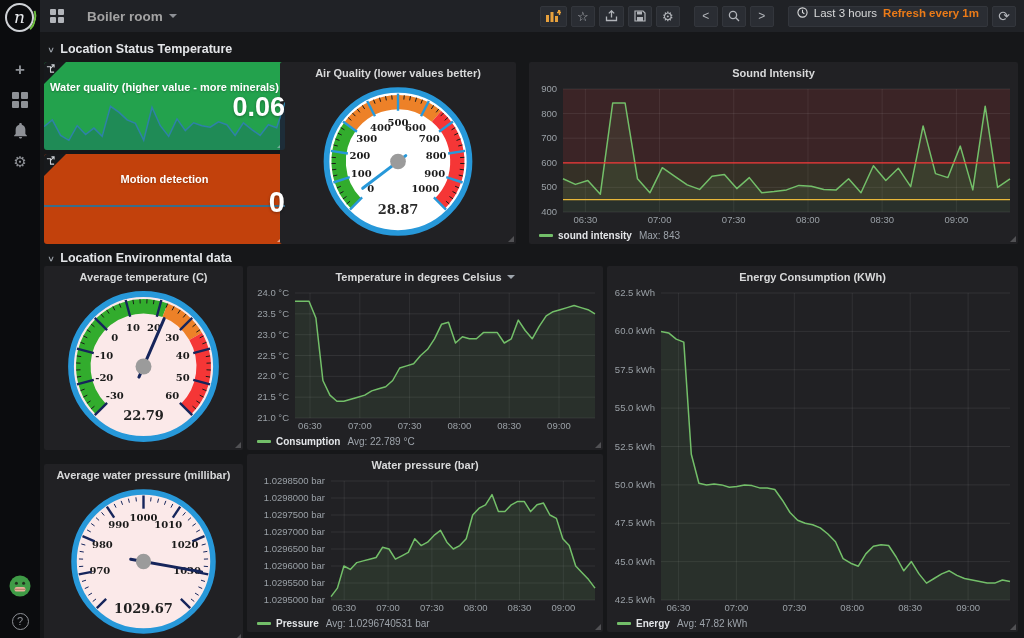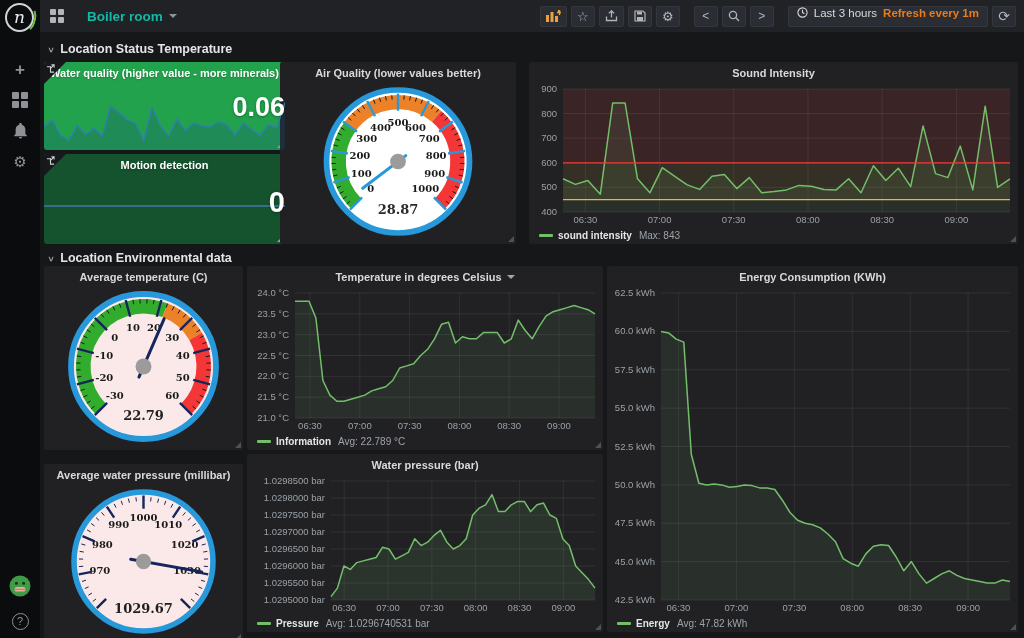--- a/index.html
+++ b/index.html
@@ -19,21 +19,21 @@
   .plus-glyph{font-size:17px;font-weight:bold;line-height:1;}
   .gridglyph{display:grid;grid-template-columns:7px 7px;grid-template-rows:7px 7px;gap:2px;}
   .gridglyph i{background:#8e9196;border-radius:1px;}
   .side-bottom{position:absolute;left:0;bottom:8px;width:40px;display:flex;flex-direction:column;align-items:center;gap:12px;}
   .help-circ{width:17px;height:17px;border-radius:50%;border:1.5px solid #8e9196;color:#8e9196;
              font-size:11px;line-height:15px;text-align:center;cursor:pointer;}
   
   .nav{position:absolute;left:40px;top:0;width:984px;height:32px;background:#202226;
        display:flex;align-items:center;padding:0 8px 0 10px;}
   .nav-title-grid{margin-right:10px;cursor:pointer;}
-  .nav-title{font-size:13.5px;font-weight:bold;color:#14b8a6;cursor:pointer;padding-left:13px;}
+  .nav-title{font-size:13.5px;font-weight:bold;color:#a3a3a3;cursor:pointer;padding-left:13px;}
   .caret-down{display:inline-block;width:0;height:0;border-left:4px solid transparent;border-right:4px solid transparent;
               border-top:4px solid #8e9196;margin-left:6px;vertical-align:middle;}
   .nav-right{margin-left:auto;display:flex;align-items:center;gap:4px;}
   .nbtn{height:21px;min-width:24px;background:#2a2d33;border:1px solid #33363c;border-radius:2px;color:#b2b5ba;
         display:flex;align-items:center;justify-content:center;font-size:12px;cursor:pointer;padding:0 5px;font-family:inherit;}
   .nbtn svg{display:block;}
   .nav-sep{width:6px;}
   .timepicker{height:21px;background:#2a2d33;border:1px solid #33363c;border-radius:2px;display:flex;
               align-items:flex-start;gap:6px;padding:0 8px;cursor:pointer;font-size:11.5px;}
   .tp-range{color:#d8d9da;}
@@ -51,21 +51,21 @@
   .chart-body{position:absolute;left:0;right:0;top:21px;bottom:17px;cursor:crosshair;}
   .legend{position:absolute;left:10px;bottom:2px;height:14px;display:flex;align-items:center;font-size:10px;}
   .swatch{width:14px;height:3px;border-radius:1px;background:#73bf69;margin-right:5px;}
   .lname{color:#e3e5e8;font-weight:bold;}
   .lstat{color:#9da3aa;margin-left:7px;}
   
   .stat-panel{position:absolute;border-radius:3px;overflow:hidden;}
   .stat-panel::after{content:'';position:absolute;right:2px;bottom:2px;width:0;height:0;
                 border-bottom:6px solid rgba(255,255,255,0.5);border-left:6px solid transparent;}
   .stat-title{position:relative;z-index:2;text-align:center;font-size:11px;font-weight:bold;color:#fff;
-              padding-top:5px;text-shadow:0 1px 2px rgba(0,0,0,0.25);}
+              padding-top:19px;text-shadow:0 1px 2px rgba(0,0,0,0.25);}
   .stat-value{position:absolute;z-index:2;left:0;right:0;text-align:right;font-weight:bold;color:#fff;
               text-shadow:0 1px 3px rgba(0,0,0,0.35);}
   .spark-host{position:absolute;left:0;right:0;bottom:0;z-index:1;}
   .corner-link{position:absolute;left:0;top:0;width:0;height:0;border-top:22px solid #17191c;
                border-right:22px solid transparent;z-index:3;cursor:pointer;}
   .corner-link svg{position:absolute;left:2px;top:-20px;}
   .motion-line{position:absolute;left:0;right:0;top:57%;height:2px;background:#3a6d8a;z-index:1;}
   .gauge-body{position:absolute;left:0;right:0;top:21px;bottom:4px;}
 </style>
 </head>
@@ -183,21 +183,21 @@
         </svg>
     </div>
     <div class="stat-title">Water quality (higher value - more minerals)</div>
     <div class="spark-host" style="height:62%;"><svg width="241" height="55">
           <path d="M0,55 L0.0,31.7 L8.3,24.9 L16.6,40.4 L24.9,45.3 L33.2,30.7 L41.6,39.5 L49.9,33.1 L58.2,41.4 L66.5,11.3 L74.8,17.1 L83.1,24.9 L91.4,28.3 L99.7,45.3 L108.0,12.3 L116.3,30.7 L124.7,41.4 L133.0,23.9 L141.3,35.6 L149.6,27.8 L157.9,30.7 L166.2,32.2 L174.5,26.8 L182.8,29.7 L191.1,40.4 L199.4,27.8 L207.8,34.6 L216.1,40.4 L224.4,29.7 L232.7,32.7 L241.0,7.4 L241,55 Z" fill="rgba(20,80,110,0.28)"></path>
           <polyline points="0.0,31.7 8.3,24.9 16.6,40.4 24.9,45.3 33.2,30.7 41.6,39.5 49.9,33.1 58.2,41.4 66.5,11.3 74.8,17.1 83.1,24.9 91.4,28.3 99.7,45.3 108.0,12.3 116.3,30.7 124.7,41.4 133.0,23.9 141.3,35.6 149.6,27.8 157.9,30.7 166.2,32.2 174.5,26.8 182.8,29.7 191.1,40.4 199.4,27.8 207.8,34.6 216.1,40.4 224.4,29.7 232.7,32.7 241.0,7.4 " fill="none" stroke="#2e81a8" stroke-width="1.5"></polyline>
         </svg></div>
     <div class="stat-value" style="top:30px;font-size:27px;">0.06</div>
   </section>
 
-  <section class="stat-panel" style="left:44px;top:154px;width:241px;height:90px;background:#14532d;">
+  <section class="stat-panel" style="left:44px;top:154px;width:241px;height:90px;background:#c2410c;">
     <div class="corner-link">
       <svg width="9" height="9" viewBox="0 0 10 10">
           <path d="M1 3h4v6H9M6 1h3v3M9 1L4.5 5.5" fill="none" stroke="#cfd2d6" stroke-width="1.2"></path>
         </svg>
     </div>
     <div class="stat-title">Motion detection</div>
     <div class="motion-line"></div>
     <div class="stat-value" style="top:32px;font-size:29px;">0</div>
   </section>
 
@@ -416,21 +416,21 @@
           <text x="212.39999999999998" y="142" text-anchor="middle" fill="#9aa0a6" font-size="9.5px" font-family="Liberation Sans, sans-serif">08:00</text>
           <line x1="262.2" x2="262.2" y1="6" y2="131" stroke="rgba(255,255,255,0.07)" stroke-width="1"></line>
           <text x="262.2" y="142" text-anchor="middle" fill="#9aa0a6" font-size="9.5px" font-family="Liberation Sans, sans-serif">08:30</text>
           <line x1="311.99999999999994" x2="311.99999999999994" y1="6" y2="131" stroke="rgba(255,255,255,0.07)" stroke-width="1"></line>
           <text x="311.99999999999994" y="142" text-anchor="middle" fill="#9aa0a6" font-size="9.5px" font-family="Liberation Sans, sans-serif">09:00</text>
           <path d="M48,131 L48.0,14.3 L55.0,14.3 L62.0,14.3 L68.9,31.0 L75.9,93.5 L82.9,108.1 L89.9,114.3 L96.8,114.3 L103.8,112.3 L110.8,110.2 L117.8,108.1 L124.7,103.9 L131.7,101.8 L138.7,99.8 L145.7,93.5 L152.7,81.0 L159.6,78.9 L166.6,76.8 L173.6,68.5 L180.6,62.3 L187.5,51.8 L194.5,37.3 L201.5,35.2 L208.5,56.0 L215.4,49.8 L222.4,51.8 L229.4,51.8 L236.4,45.6 L243.3,45.6 L250.3,45.6 L257.3,56.0 L264.3,51.8 L271.3,33.1 L278.2,43.5 L285.2,51.8 L292.2,39.3 L299.2,28.9 L306.1,24.7 L313.1,22.7 L320.1,20.6 L327.1,18.5 L334.0,20.6 L341.0,22.7 L348.0,26.8 L348,131 Z" fill="rgba(115,191,105,0.10)"></path>
           <polyline points="48.0,14.3 55.0,14.3 62.0,14.3 68.9,31.0 75.9,93.5 82.9,108.1 89.9,114.3 96.8,114.3 103.8,112.3 110.8,110.2 117.8,108.1 124.7,103.9 131.7,101.8 138.7,99.8 145.7,93.5 152.7,81.0 159.6,78.9 166.6,76.8 173.6,68.5 180.6,62.3 187.5,51.8 194.5,37.3 201.5,35.2 208.5,56.0 215.4,49.8 222.4,51.8 229.4,51.8 236.4,45.6 243.3,45.6 250.3,45.6 257.3,56.0 264.3,51.8 271.3,33.1 278.2,43.5 285.2,51.8 292.2,39.3 299.2,28.9 306.1,24.7 313.1,22.7 320.1,20.6 327.1,18.5 334.0,20.6 341.0,22.7 348.0,26.8 " fill="none" stroke="#73bf69" stroke-width="1.5" stroke-linejoin="round"></polyline>
         </svg></div>
     <div class="legend">
       <span class="swatch"></span>
-      <span class="lname">Information</span>
+      <span class="lname">Consumption</span>
       <span class="lstat">Avg: 22.789 °C</span>
     </div>
   </section>
 
   <section class="panel" style="left:607px;top:266px;width:411px;height:366px;">
     <div class="panel-title">Energy Consumption (KWh)</div>
     <div class="chart-body"><svg width="411" height="328">
           <line x1="54" x2="403" y1="313" y2="313" stroke="rgba(255,255,255,0.08)" stroke-width="1"></line>
           <text x="48" y="316" text-anchor="end" fill="#9aa0a6" font-size="9.5px" font-family="Liberation Sans, sans-serif">42.5 kWh</text>
           <line x1="54" x2="403" y1="274.625" y2="274.625" stroke="rgba(255,255,255,0.08)" stroke-width="1"></line>

